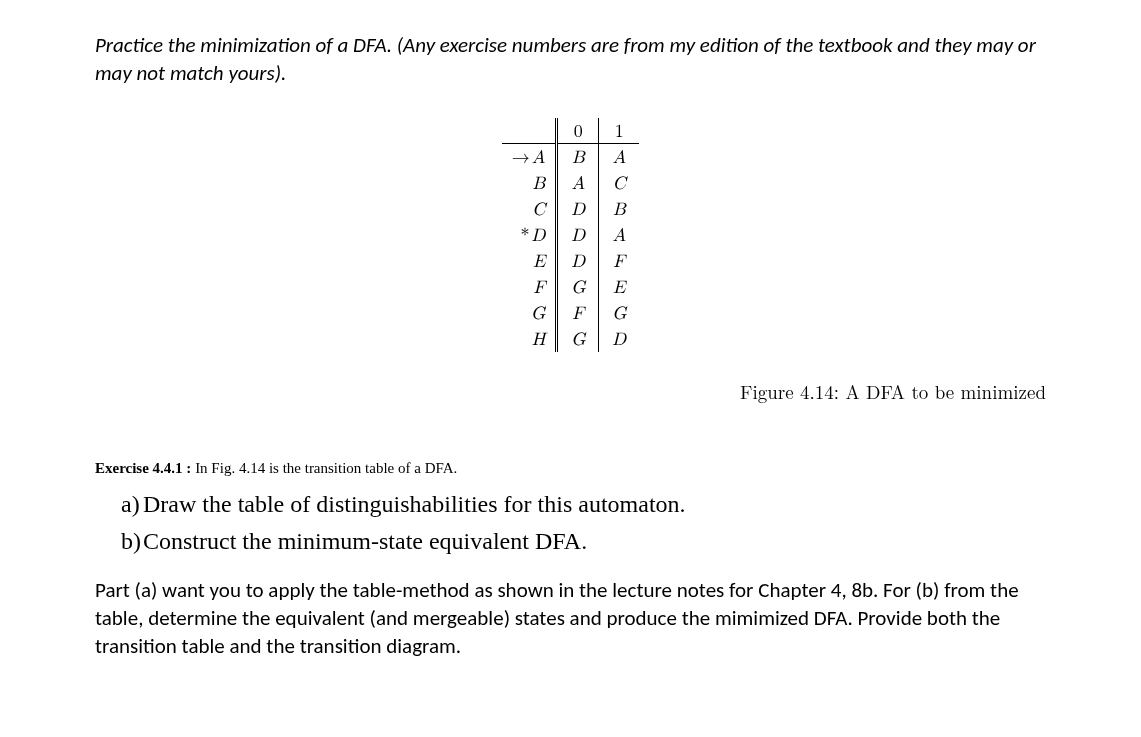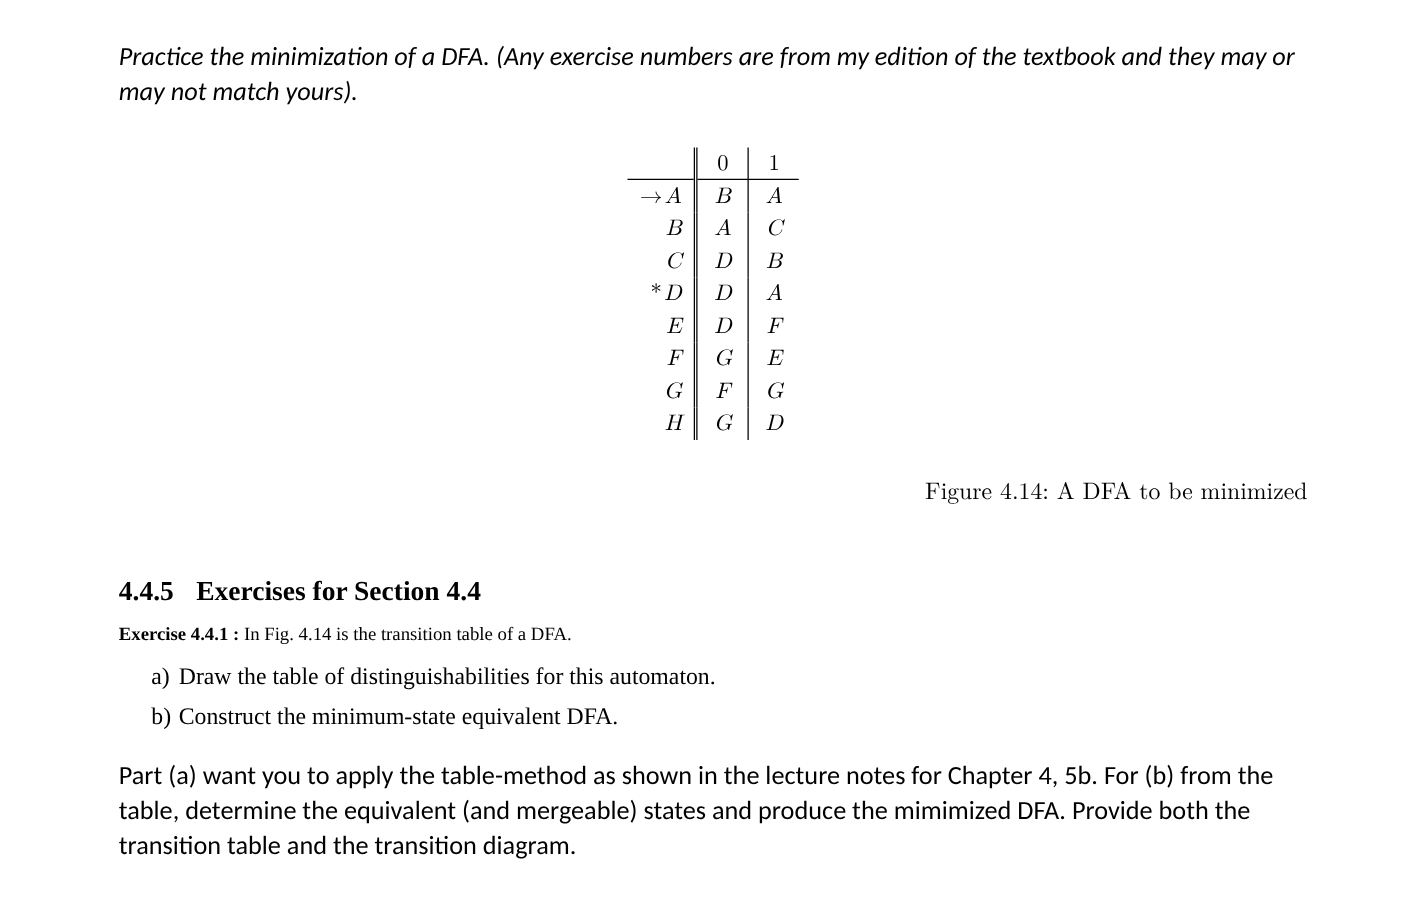--- a/index.html
+++ b/index.html
@@ -90,21 +90,21 @@
   .exercise-line {
     font-family: Georgia, "Times New Roman", serif;
     font-size: 15px;
     margin-bottom: 14px;
   }
   .exercise-label {
     font-weight: bold;
   }
   ol.ex-list {
     font-family: Georgia, "Times New Roman", serif;
-    font-size: 19px;
+    font-size: 24px;
     list-style: none;
     padding-left: 26px;
     margin: 0 0 18px 0;
   }
   ol.ex-list li {
     margin-bottom: 10px;
   }
   .li-mark {
     display: inline-block;
     width: 22px;
@@ -173,32 +173,29 @@
         <td class="dblv state-col"><span class="marker"></span><span class="ital">H</span></td>
         <td class="sngv ital">G</td>
         <td class="ital">D</td>
       </tr>
     </tbody>
       </table>
   </div>
 
   <div class="caption">Figure 4.14: A DFA to be minimized</div>
 
-  <div class="section-head">
-    <span class="section-num">4.4.5</span><span>Exercises for Section 4.4</span>
-  </div>
 
   <div class="exercise-line">
     <span class="exercise-label">Exercise 4.4.1 :</span><span> In Fig. 4.14 is the transition table of a DFA.</span>
   </div>
 
   <ol class="ex-list">
     <li>
       <span class="li-mark">a)</span><span>Draw the table of distinguishabilities for this automaton.</span>
     </li>
     <li>
       <span class="li-mark">b)</span><span>Construct the minimum-state equivalent DFA.</span>
     </li>
   </ol>
 
-  <p class="closing">Part (a) want you to apply the table-method as shown in the lecture notes for Chapter 4, 5b. For (b) from the table, determine the equivalent (and mergeable) states and produce the mimimized DFA. Provide both the transition table and the transition diagram.</p>
+  <p class="closing">Part (a) want you to apply the table-method as shown in the lecture notes for Chapter 4, 8b. For (b) from the table, determine the equivalent (and mergeable) states and produce the mimimized DFA. Provide both the transition table and the transition diagram.</p>
 
 </div>
 
 </body></html>

